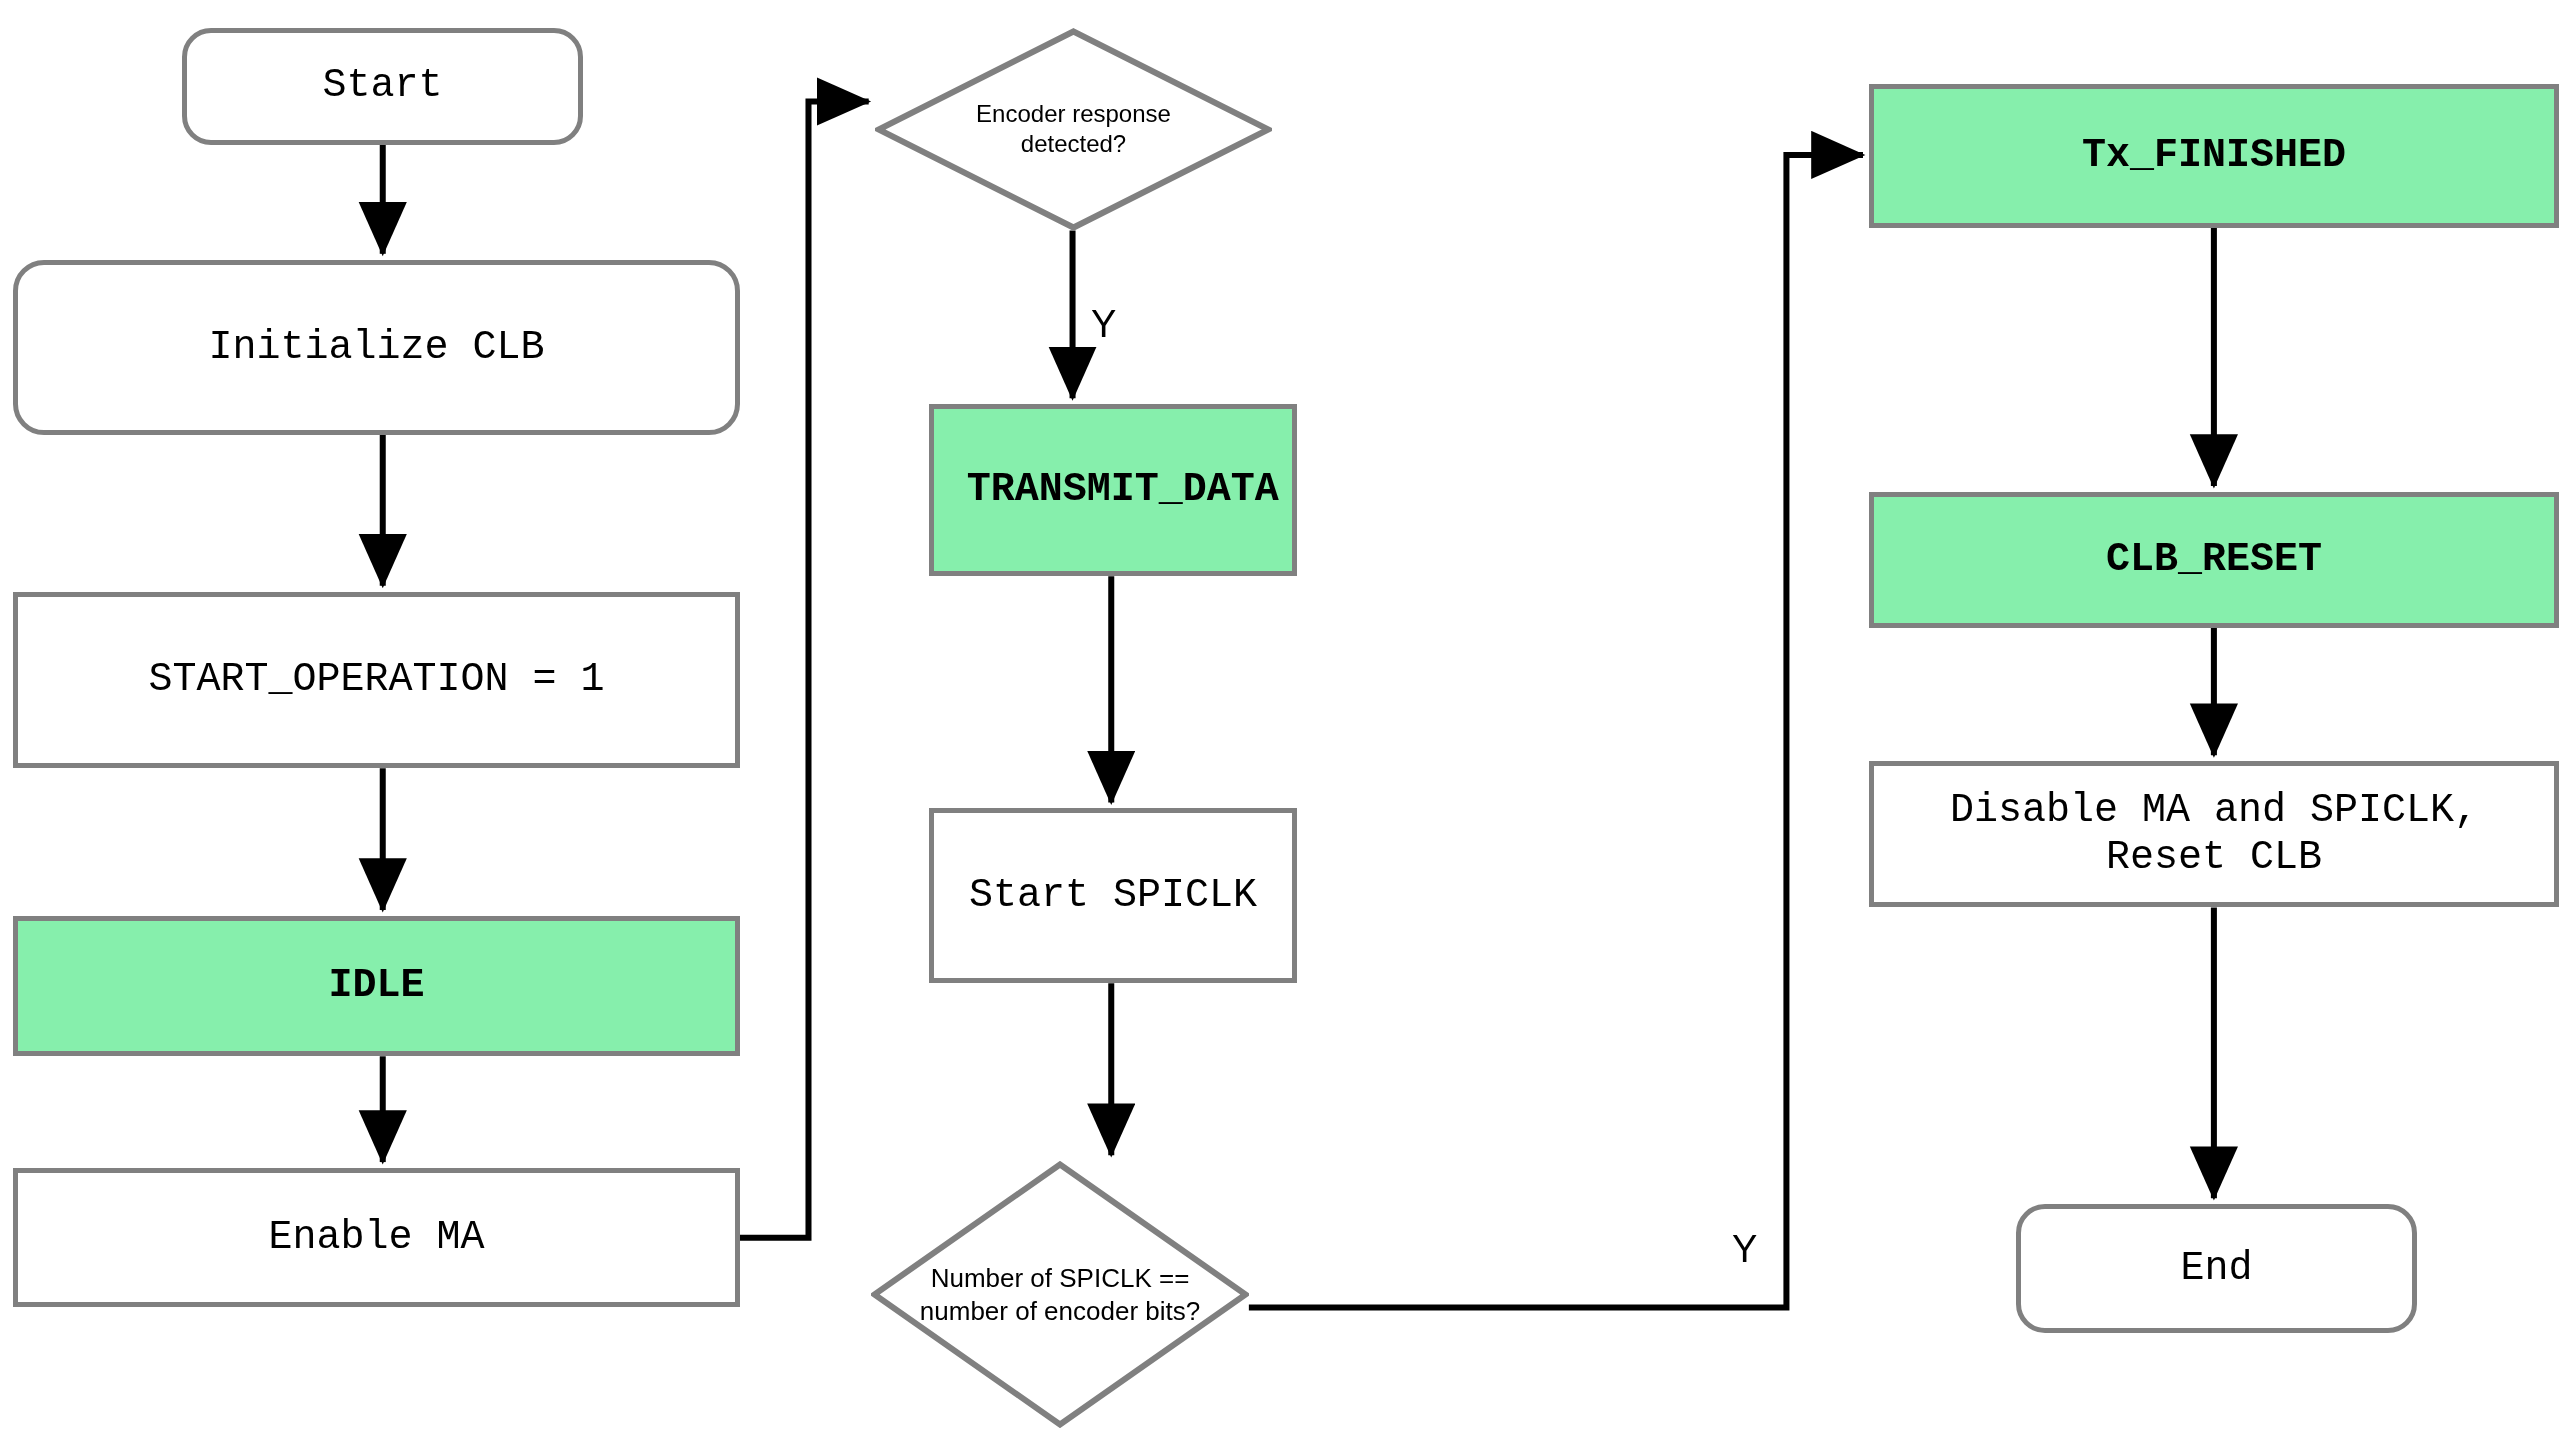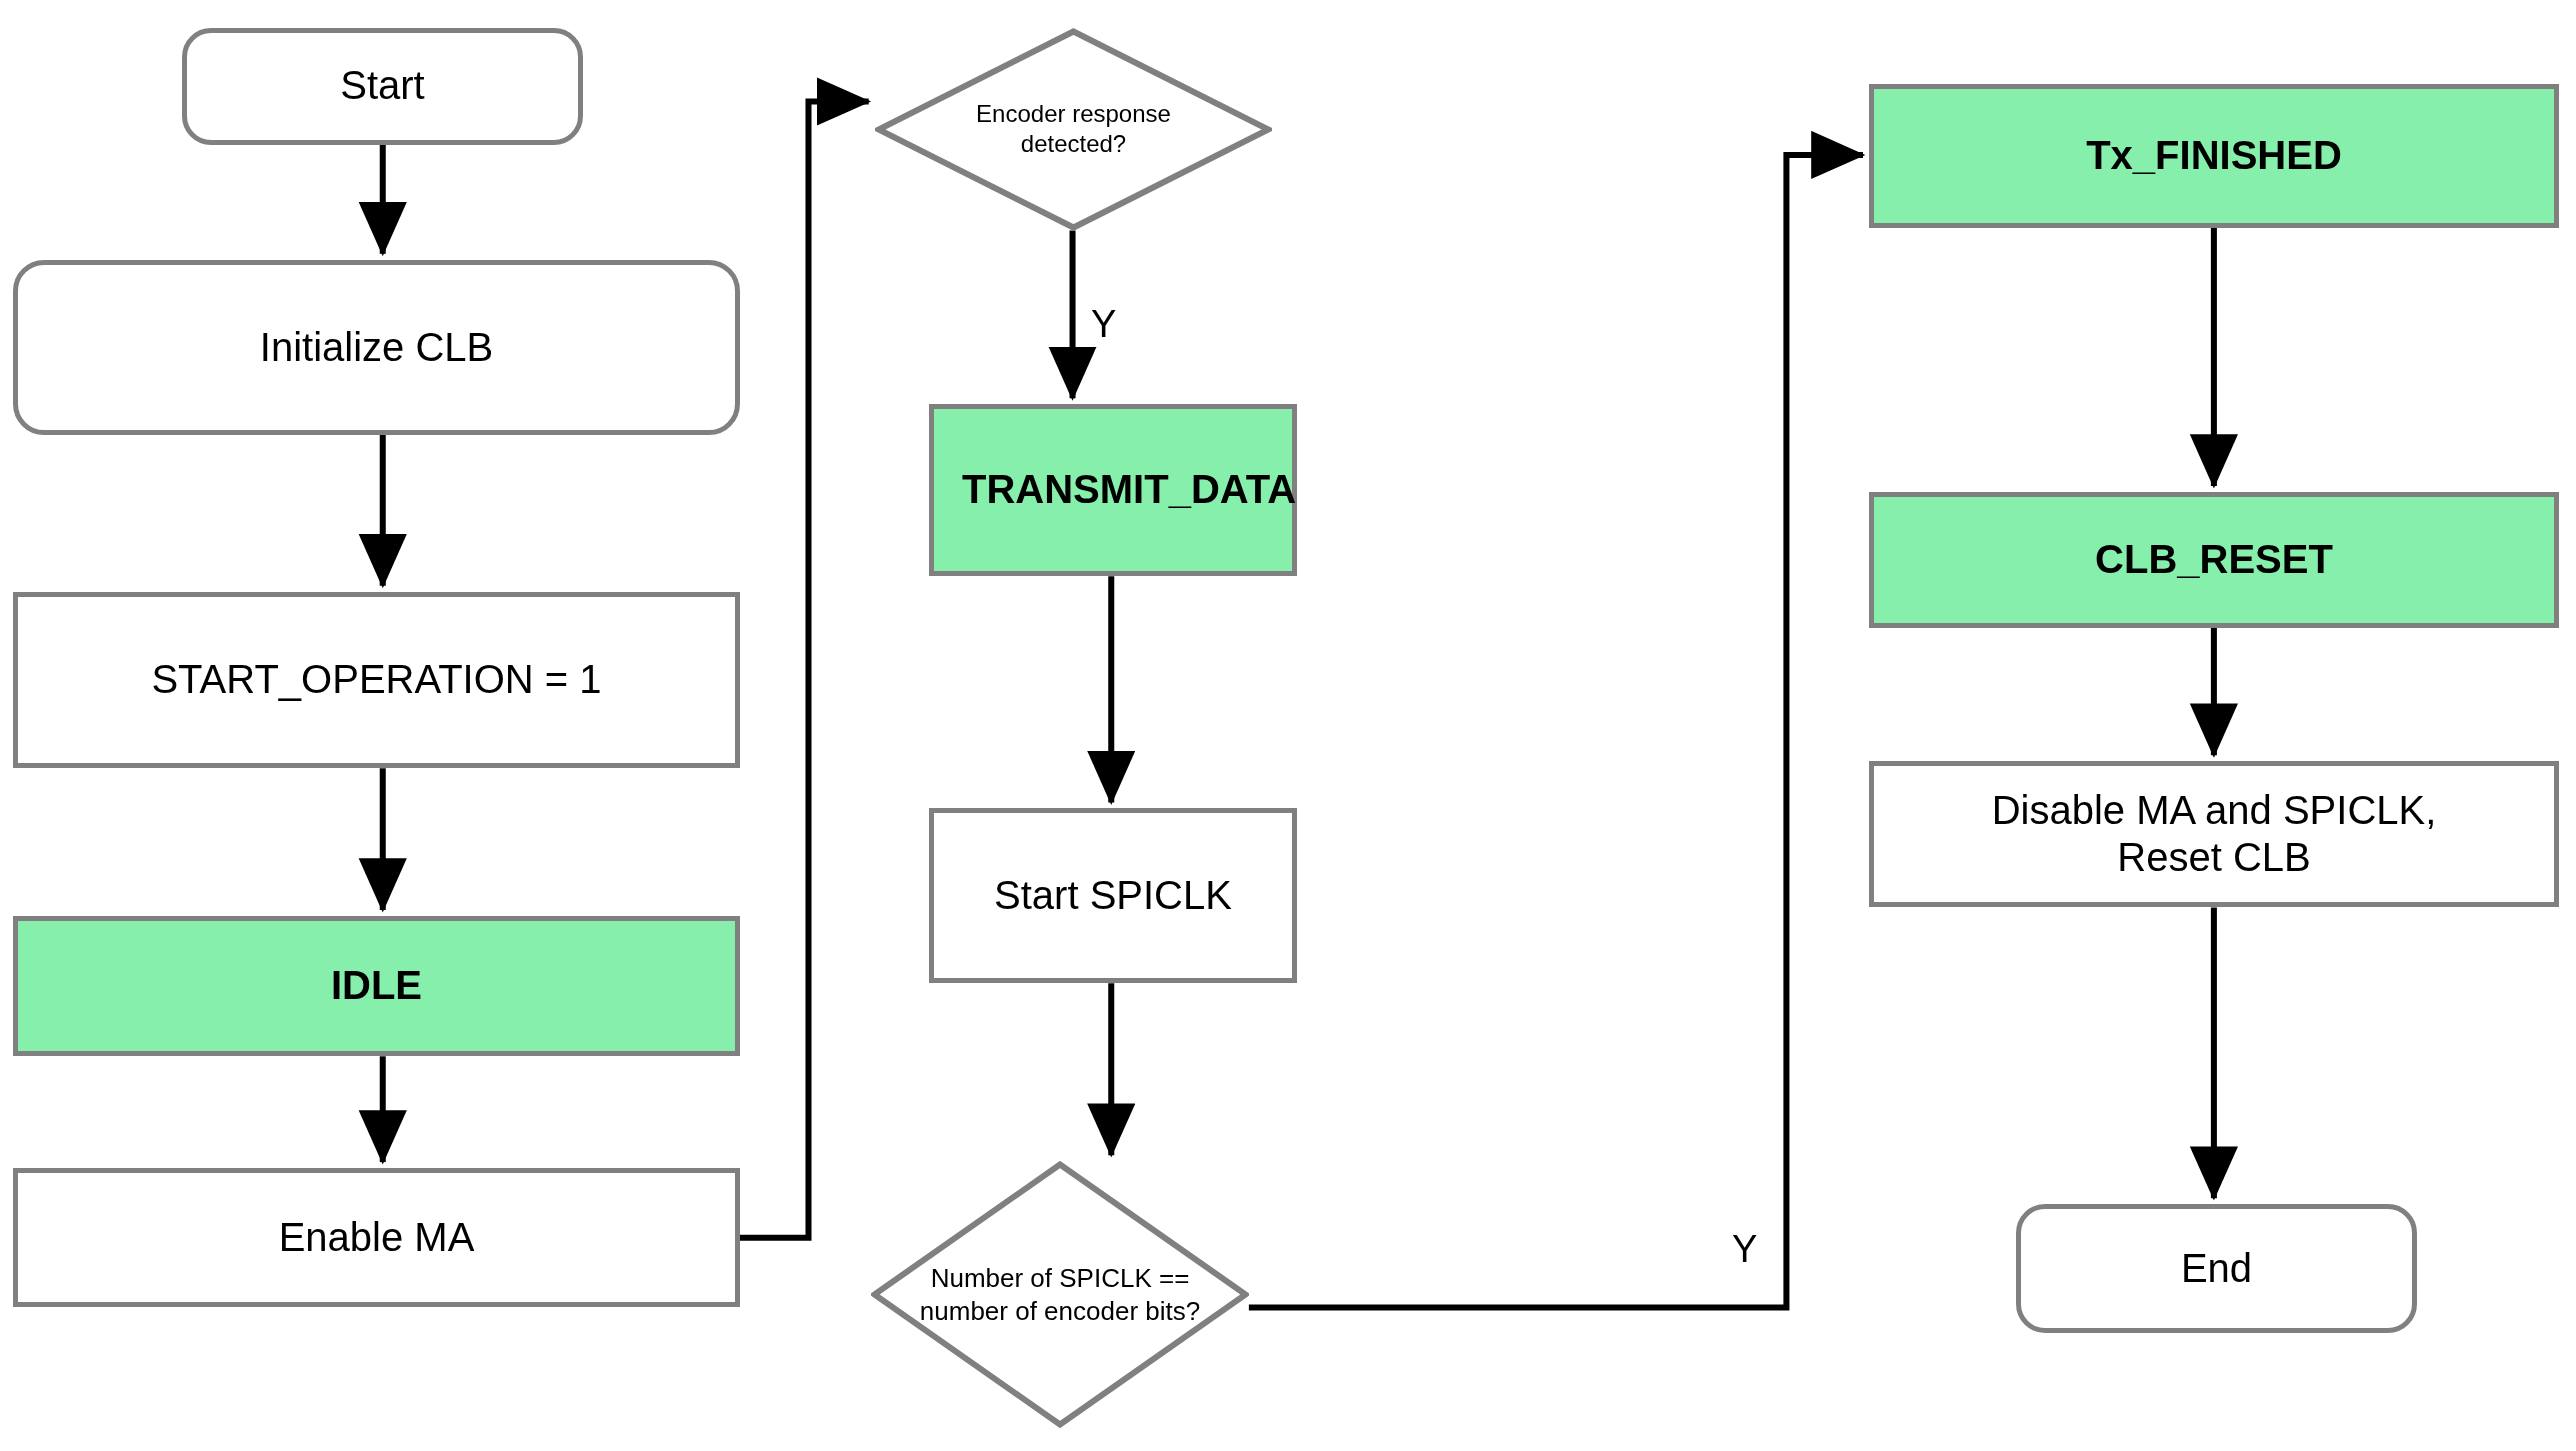--- a/index.html
+++ b/index.html
@@ -38,20 +38,21 @@
   .node.state {
     background: #86efac;
     font-weight: bold;
   }
   .node.terminal {
     border-radius: 29px;
   }
   .node .txt {
     display: block;
     width: 100%;
+    font-family: Liberation Mono, monospace;
   }
   .fs-big   { font-size: 40px; }
   .fs-med   { font-size: 24px; }
   .fs-small { font-size: 26px; }
   .diamond {
     position: absolute;
   }
   .diamond .dlabel {
     position: absolute;
     left: 0; top: 0;

